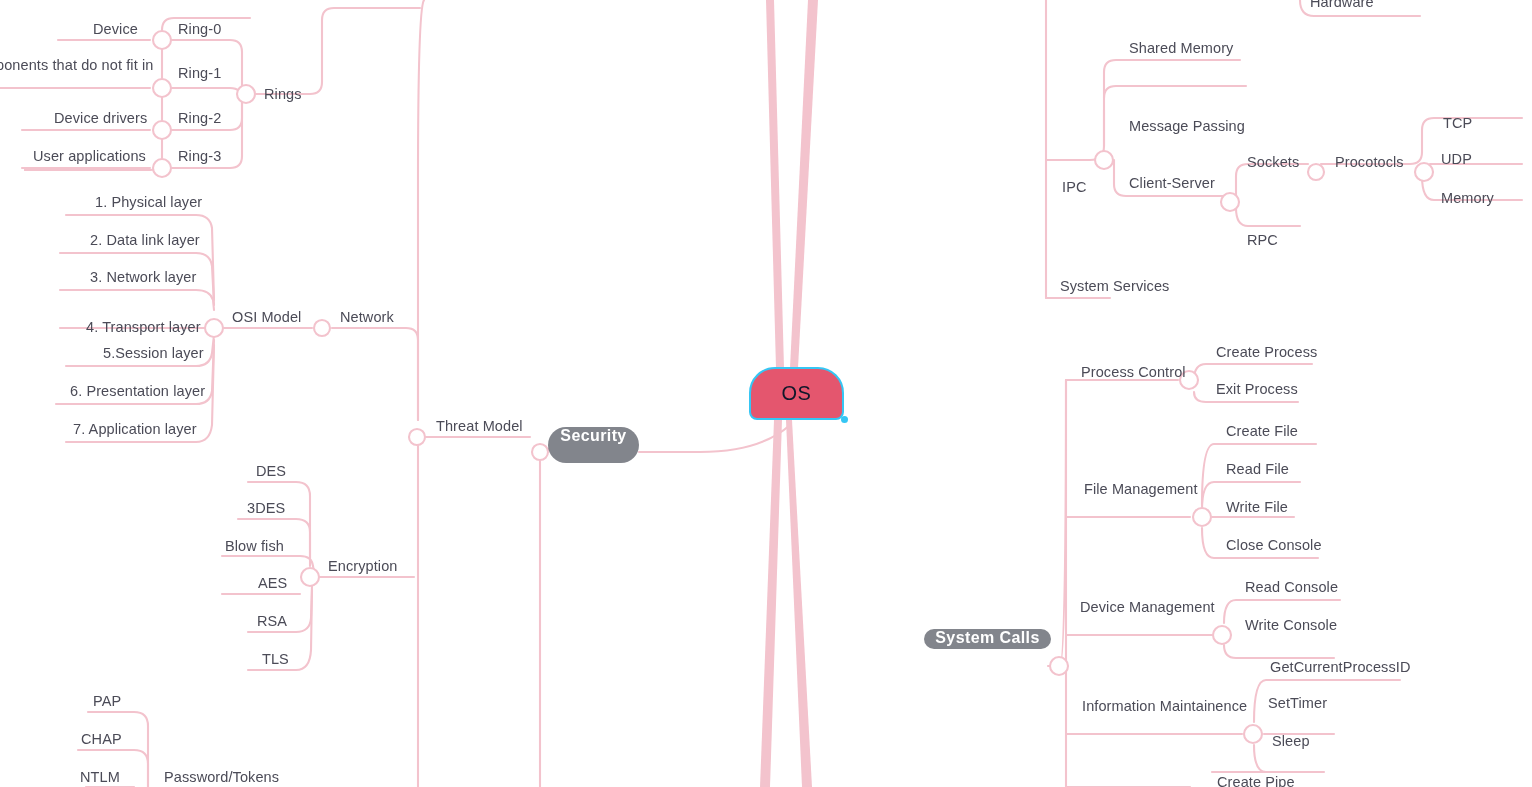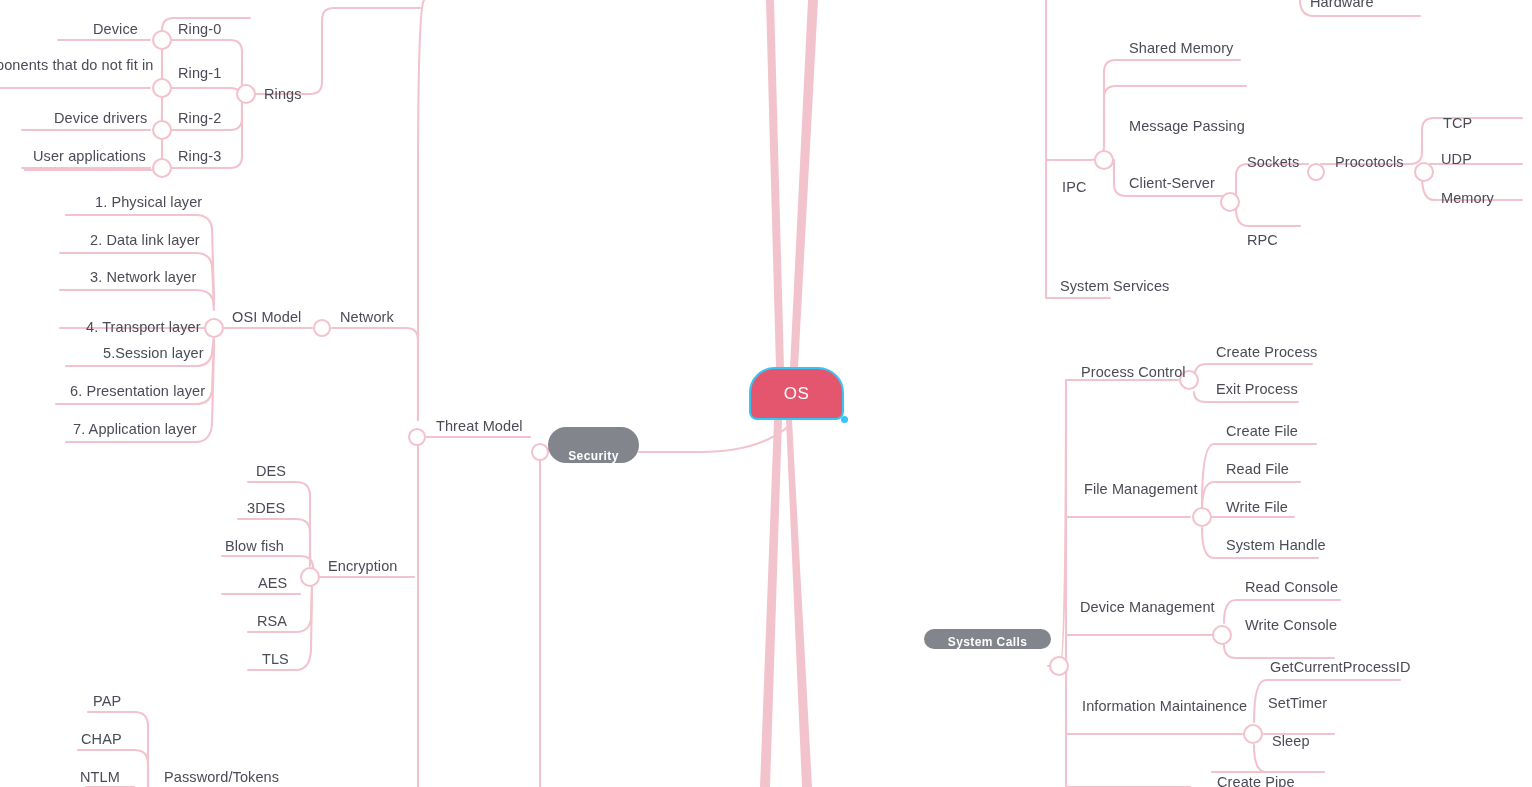--- a/index.html
+++ b/index.html
@@ -23,34 +23,34 @@
   }
 
   
   .os-node{
     position:absolute;
     background:#e4566e;
     border:2px solid #35c6f4;
     border-radius:26px 26px 8px 8px;
     box-sizing:border-box;
     display:flex;align-items:center;justify-content:center;
-    color:#ffffff;font-size:17px;letter-spacing:.5px;
+    color:#0f172a;font-size:20px;letter-spacing:.5px;
   }
   .os-handle{
     position:absolute;width:7px;height:7px;border-radius:50%;
     background:#35c6f4;
   }
 
   
   .pill{
     position:absolute;
     background:#82858c;
     border-radius:24px;
-    display:flex;align-items:flex-end;justify-content:center;
-    color:#ffffff;font-size:12px;font-weight:bold;letter-spacing:.4px;
+    display:flex;align-items:flex-start;justify-content:center;
+    color:#ffffff;font-size:16px;font-weight:bold;letter-spacing:.4px;
     box-sizing:border-box;
   }
 </style>
 </head>
 <body>
 
 <div id="canvas">
 
   <svg class="links" viewBox="0 0 1532 787" xmlns="http://www.w3.org/2000/svg">
     <g fill="none" stroke="#f3c3cd" stroke-width="2.1" stroke-linecap="round">
@@ -245,21 +245,21 @@
   <div class="lbl" style="left:1060px;top:279px;">System Services</div>
 
   <div class="lbl" style="left:1081px;top:365px;">Process Control</div>
   <div class="lbl" style="left:1216px;top:345px;">Create Process</div>
   <div class="lbl" style="left:1216px;top:382px;">Exit Process</div>
 
   <div class="lbl" style="left:1084px;top:482px;">File Management</div>
   <div class="lbl" style="left:1226px;top:424px;">Create File</div>
   <div class="lbl" style="left:1226px;top:462px;">Read File</div>
   <div class="lbl" style="left:1226px;top:500px;">Write File</div>
-  <div class="lbl" style="left:1226px;top:538px;">System Handle</div>
+  <div class="lbl" style="left:1226px;top:538px;">Close Console</div>
 
   <div class="lbl" style="left:1080px;top:600px;">Device Management</div>
   <div class="lbl" style="left:1245px;top:580px;">Read Console</div>
   <div class="lbl" style="left:1245px;top:618px;">Write Console</div>
 
   <div class="lbl" style="left:1082px;top:699px;">Information Maintainence</div>
   <div class="lbl" style="left:1270px;top:660px;">GetCurrentProcessID</div>
   <div class="lbl" style="left:1268px;top:696px;">SetTimer</div>
   <div class="lbl" style="left:1272px;top:734px;">Sleep</div>
 

